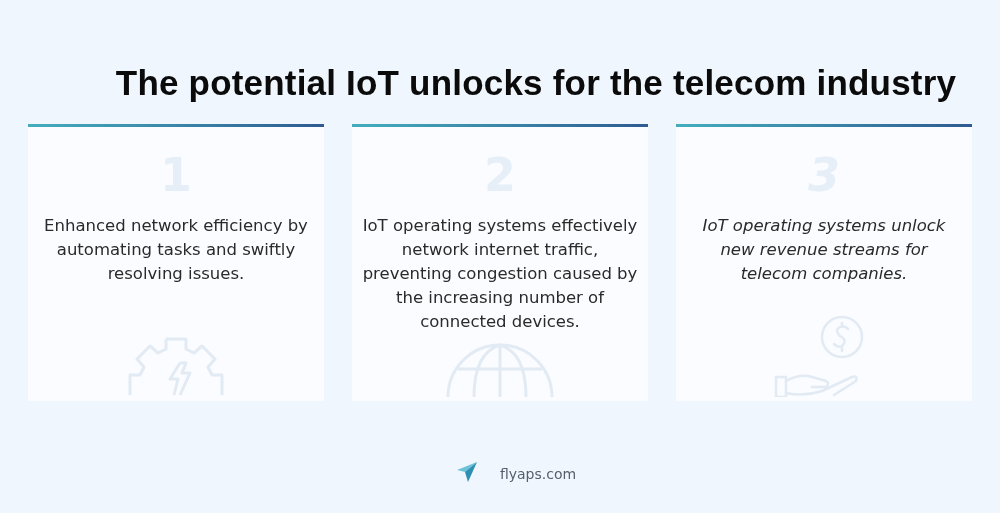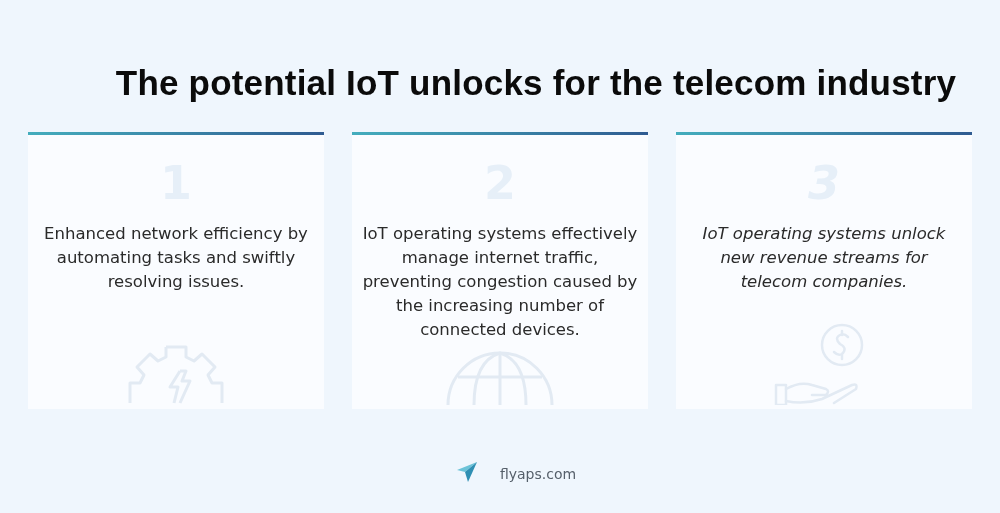--- a/index.html
+++ b/index.html
@@ -14,21 +14,20 @@
       text-align: center;
       font-family: "Liberation Sans", sans-serif;
       font-weight: bold; font-size: 35px; color: #0b0b0b;
       letter-spacing: 0.2px;
       margin-left: 36px;
     }
     .card {
       position: absolute; top: 124px; width: 296px; height: 277px;
       background: #fafcff;
       overflow: hidden;
-      margin-top: 8px;
     }
     .card .bar {
       position: absolute; left: 0; top: 0; width: 100%; height: 3px;
       background: linear-gradient(90deg, #44adbd 0%, #3a86a8 50%, #2f5b91 100%);
     }
     .card .num {
       position: absolute; left: 0; top: 24px; width: 100%;
       text-align: center;
       font-family: "DejaVu Sans", sans-serif;
       font-weight: bold; font-size: 46px; color: #e6eff8;
@@ -68,21 +67,21 @@
       <path d="M38 4 h20 v10 l8 4 l8 -7 l13 13 l-7 8 l4 8 h10 v20"></path>
       <path d="M38 4 v10 l-8 4 l-8 -7 l-13 13 l7 8 l-4 8 h-10 v20"></path>
       <path d="M52 28 l-10 16 h8 l-4 16 M52 28 h6 l-4 10 h8 l-10 22"></path>
     </svg>
   </div>
 </div>
 
 <div class="card" id="card-2">
   <div class="bar"></div>
   <div class="num">2</div>
-  <div class="text">IoT operating systems effectively manage internet traffic, preventing congestion caused by the increasing number of connected devices.</div>
+  <div class="text">IoT operating systems effectively network internet traffic, preventing congestion caused by the increasing number of connected devices.</div>
   <div class="icon">
     <svg width="112" height="58" viewBox="0 0 112 58" fill="none" stroke="#e2eaf3" stroke-width="3">
       <path d="M4 58 A52 52 0 0 1 108 58"></path>
       <path d="M30 58 Q30 14 56 6 Q82 14 82 58"></path>
       <line x1="56" y1="6" x2="56" y2="58"></line>
       <line x1="14" y1="30" x2="98" y2="30"></line>
     </svg>
   </div>
 </div>
 

